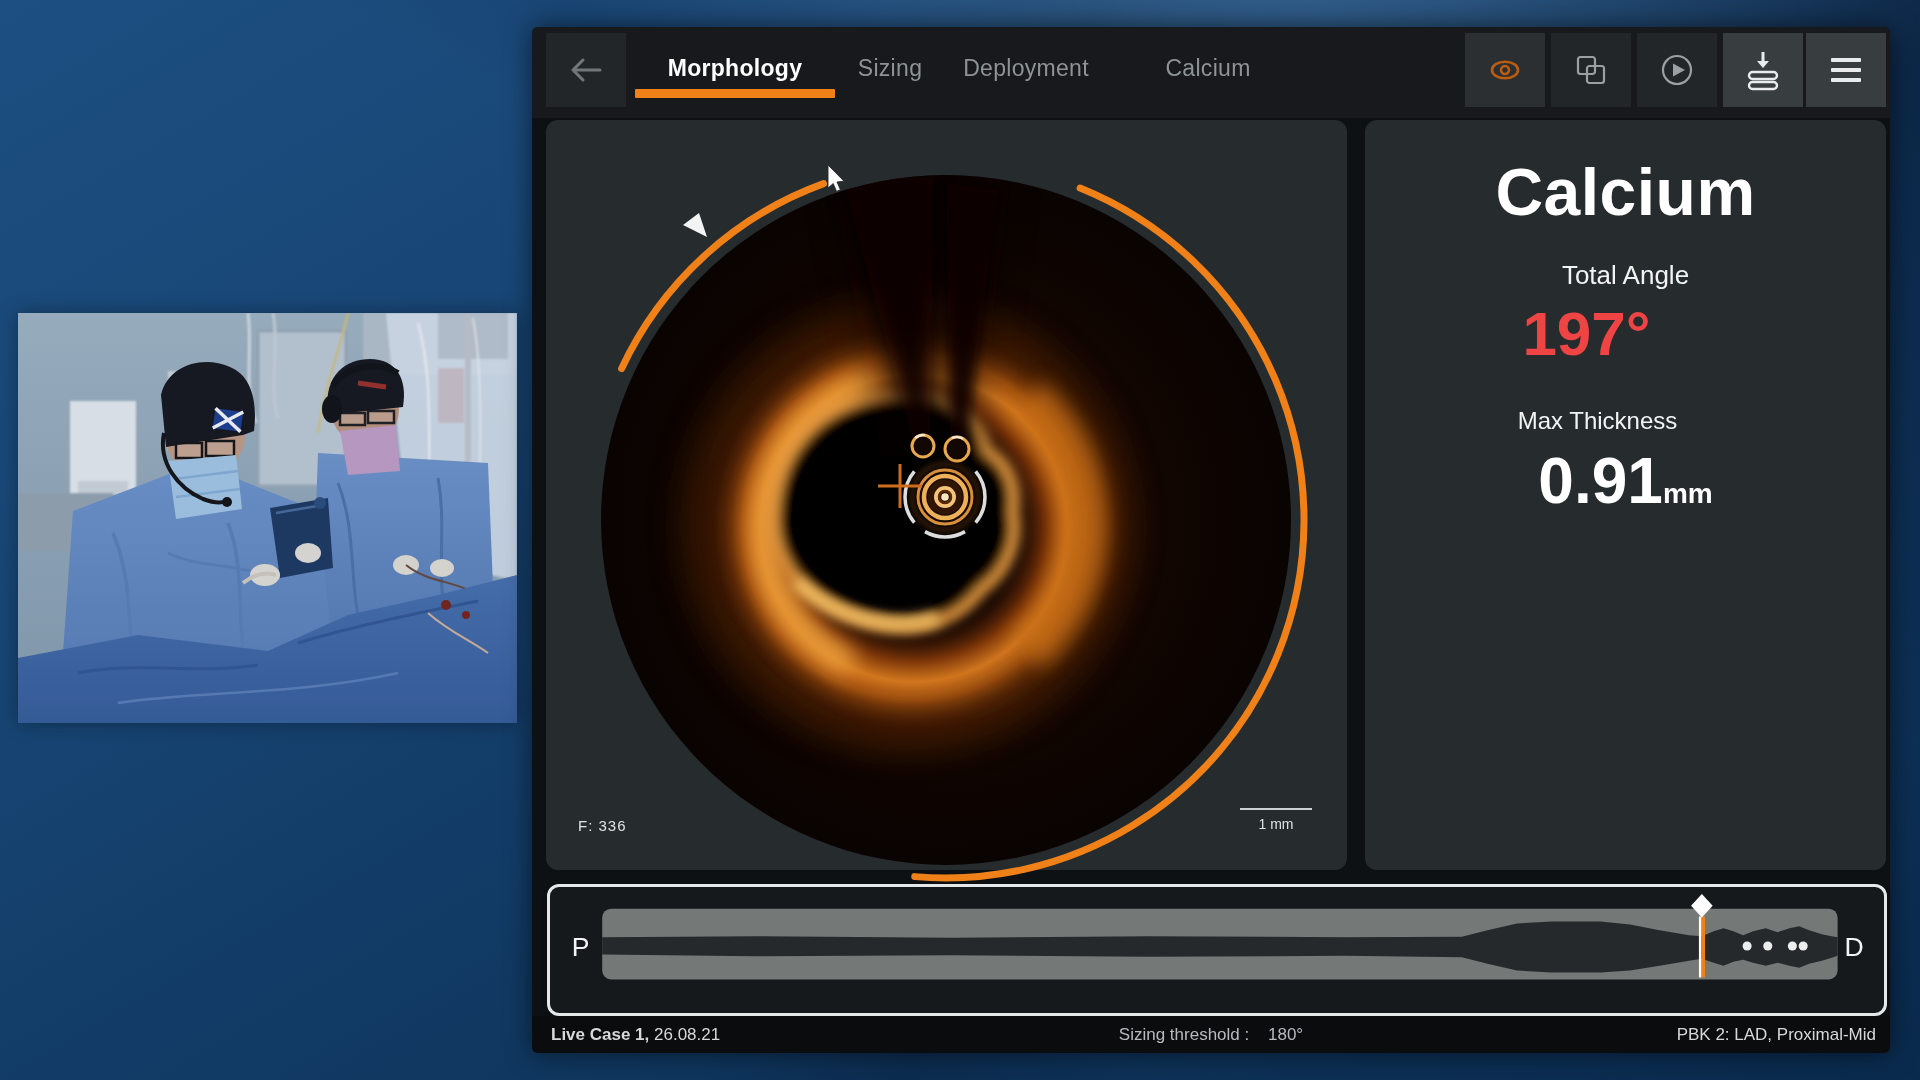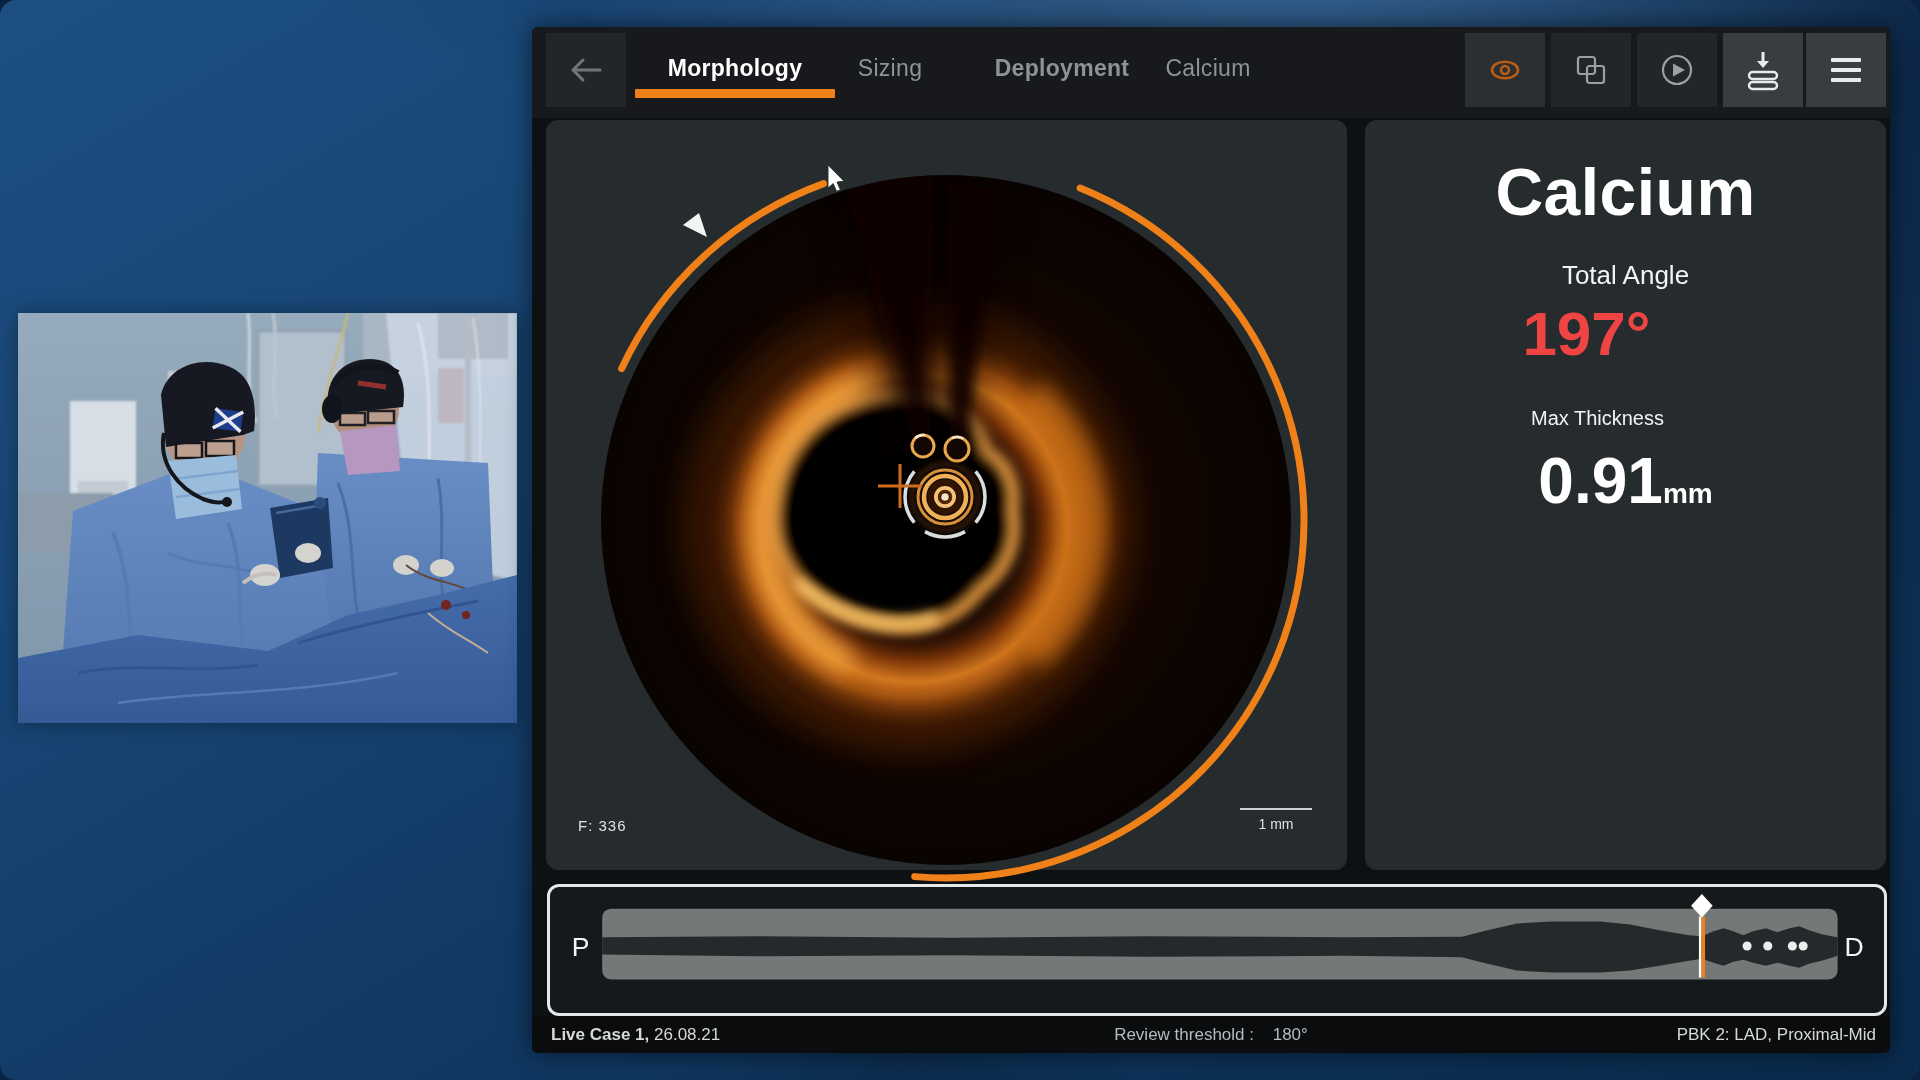--- a/index.html
+++ b/index.html
@@ -2,21 +2,21 @@
 <html><head>
 <meta charset="utf-8">
 <style>
   html,body{margin:0;padding:0;background:#0a2342;}
   #stage{position:relative;width:1920px;height:1080px;overflow:hidden;
     font-family:"Liberation Sans","DejaVu Sans",sans-serif;
     background:
       radial-gradient(1150px 480px at 66% -6%, rgba(95,155,210,.50), rgba(95,155,210,0) 62%),
       linear-gradient(100deg, rgba(6,18,40,0) 42%, rgba(6,18,40,.22) 52%, rgba(6,18,40,0) 63%),
       linear-gradient(205deg, rgba(7,20,42,.55) 0%, rgba(7,20,42,0) 38%),
-      linear-gradient(150deg, #1d4f82 0%, #164371 36%, #113a64 55%, #0e335a 73%, #0a2a4d 100%); border-radius: 16px;}
+      linear-gradient(150deg, #1d4f82 0%, #164371 36%, #113a64 55%, #0e335a 73%, #0a2a4d 100%);}
   .abs{position:absolute;}
   
   #video{left:18px;top:313px;width:499px;height:410px;box-shadow:0 0 18px rgba(0,0,0,.35);}
   #video svg{display:block;}
   
   #win{left:532px;top:27px;width:1358px;height:1026px;background:#0e1113;border-radius:6px;
        box-shadow:0 0 26px rgba(0,0,0,.55);}
   
   #nav{left:0;top:0;width:1358px;height:91px;background:#17191c;border-radius:6px 6px 0 0;}
   .navbtn{position:absolute;top:6px;height:74px;width:80px;display:flex;align-items:center;justify-content:center;cursor:pointer;}
@@ -33,21 +33,21 @@
   #oct-panel svg{overflow:visible;}
   #frame-label{left:32px;top:697px;font-size:15px;color:#e0e3e3;letter-spacing:1px;}
   #scale{left:694px;top:688px;width:72px;text-align:center;}
   #scale .bar{width:72px;height:2px;background:#cdd1d2;margin-bottom:6px;}
   #scale .lab{font-size:14px;color:#dfe2e2;}
   
   #calc-panel{left:833px;top:93px;width:521px;height:750px;color:#fff;text-align:center;}
   #calc-title{left:0;top:34px;width:521px;font-size:66px;font-weight:700;letter-spacing:.5px;}
   #angle-label{left:0;top:140px;width:521px;font-size:26px;color:#f2f4f4;}
   #angle-value{left:0;top:178px;width:443px;font-size:62px;font-weight:700;color:#ef4444;}
-  #thick-label{left:0;top:287px;width:465px;font-size:20px;color:#f2f4f4;}
+  #thick-label{left:0;top:287px;width:465px;font-size:24px;color:#f2f4f4;}
   #thick-row{left:0;top:324px;width:521px;display:flex;justify-content:center;align-items:baseline;gap:0;}
   #thick-value{font-size:64px;font-weight:700;}
   #thick-unit{font-size:28px;font-weight:700;}
   
   #strip{left:15px;top:857px;width:1334px;height:126px;background:#16191b;border:3px solid #e4e8e8;border-radius:12px;box-shadow:0 2px 4px rgba(0,0,0,.5);}
   #strip svg{display:block;}
   
   #statusbar{left:0;top:989px;width:1358px;height:37px;background:#0a0c0d;border-radius:0 0 6px 6px;
      display:flex;align-items:center;font-size:17px;color:#d6d8d9;}
   #status-left{position:absolute;left:19px;}
@@ -155,21 +155,21 @@
 <div id="win" class="abs">
 
   <div id="nav" class="abs">
     <div id="back-btn" class="navbtn">
       <svg width="44" height="32" viewBox="-22 -16 44 16">
         <path d="M14,-8 H-13 M-13,-8 l10,-10 M-13,-8 l10,10" transform="translate(0,0)" stroke="#70767a" stroke-width="3" fill="none" stroke-linecap="round" stroke-linejoin="round"></path>
       </svg>
     </div>
     <div class="tab active" style="left:203px;">Morphology</div>
     <div class="tab" style="left:358px;">Sizing</div>
-    <div class="tab" style="left:530px;font-weight:bold;">Deployment</div>
+    <div class="tab" style="left:494px;">Deployment</div>
     <div class="tab" style="left:676px;">Calcium</div>
     <div id="tab-underline" class="abs"></div>
 
     <div class="navbtn iconbtn eye" style="left:933px;">
       <svg width="34" height="24" viewBox="-17 -12 34 24">
         <ellipse cx="0" cy="0" rx="13" ry="8.2" fill="none" stroke="#bb5c10" stroke-width="2.6"></ellipse>
         <circle cx="0" cy="0" r="4" fill="none" stroke="#bb5c10" stroke-width="2.6"></circle>
       </svg>
     </div>
     <div class="navbtn iconbtn" style="left:1019px;">
@@ -327,20 +327,20 @@
       </g>
     </svg>
   </div>
 
   <div id="statusbar" class="abs">
     <div id="status-left">
       <span class="bold">Live Case 1,</span>
       <span>26.08.21</span>
     </div>
     <div id="status-center">
-      <span>Review threshold :</span>
+      <span>Sizing threshold :</span>
       <span class="val">180°</span>
     </div>
     <div id="status-right">PBK 2: LAD, Proximal-Mid</div>
   </div>
 
 </div>
 </div>
 
 </body></html>

